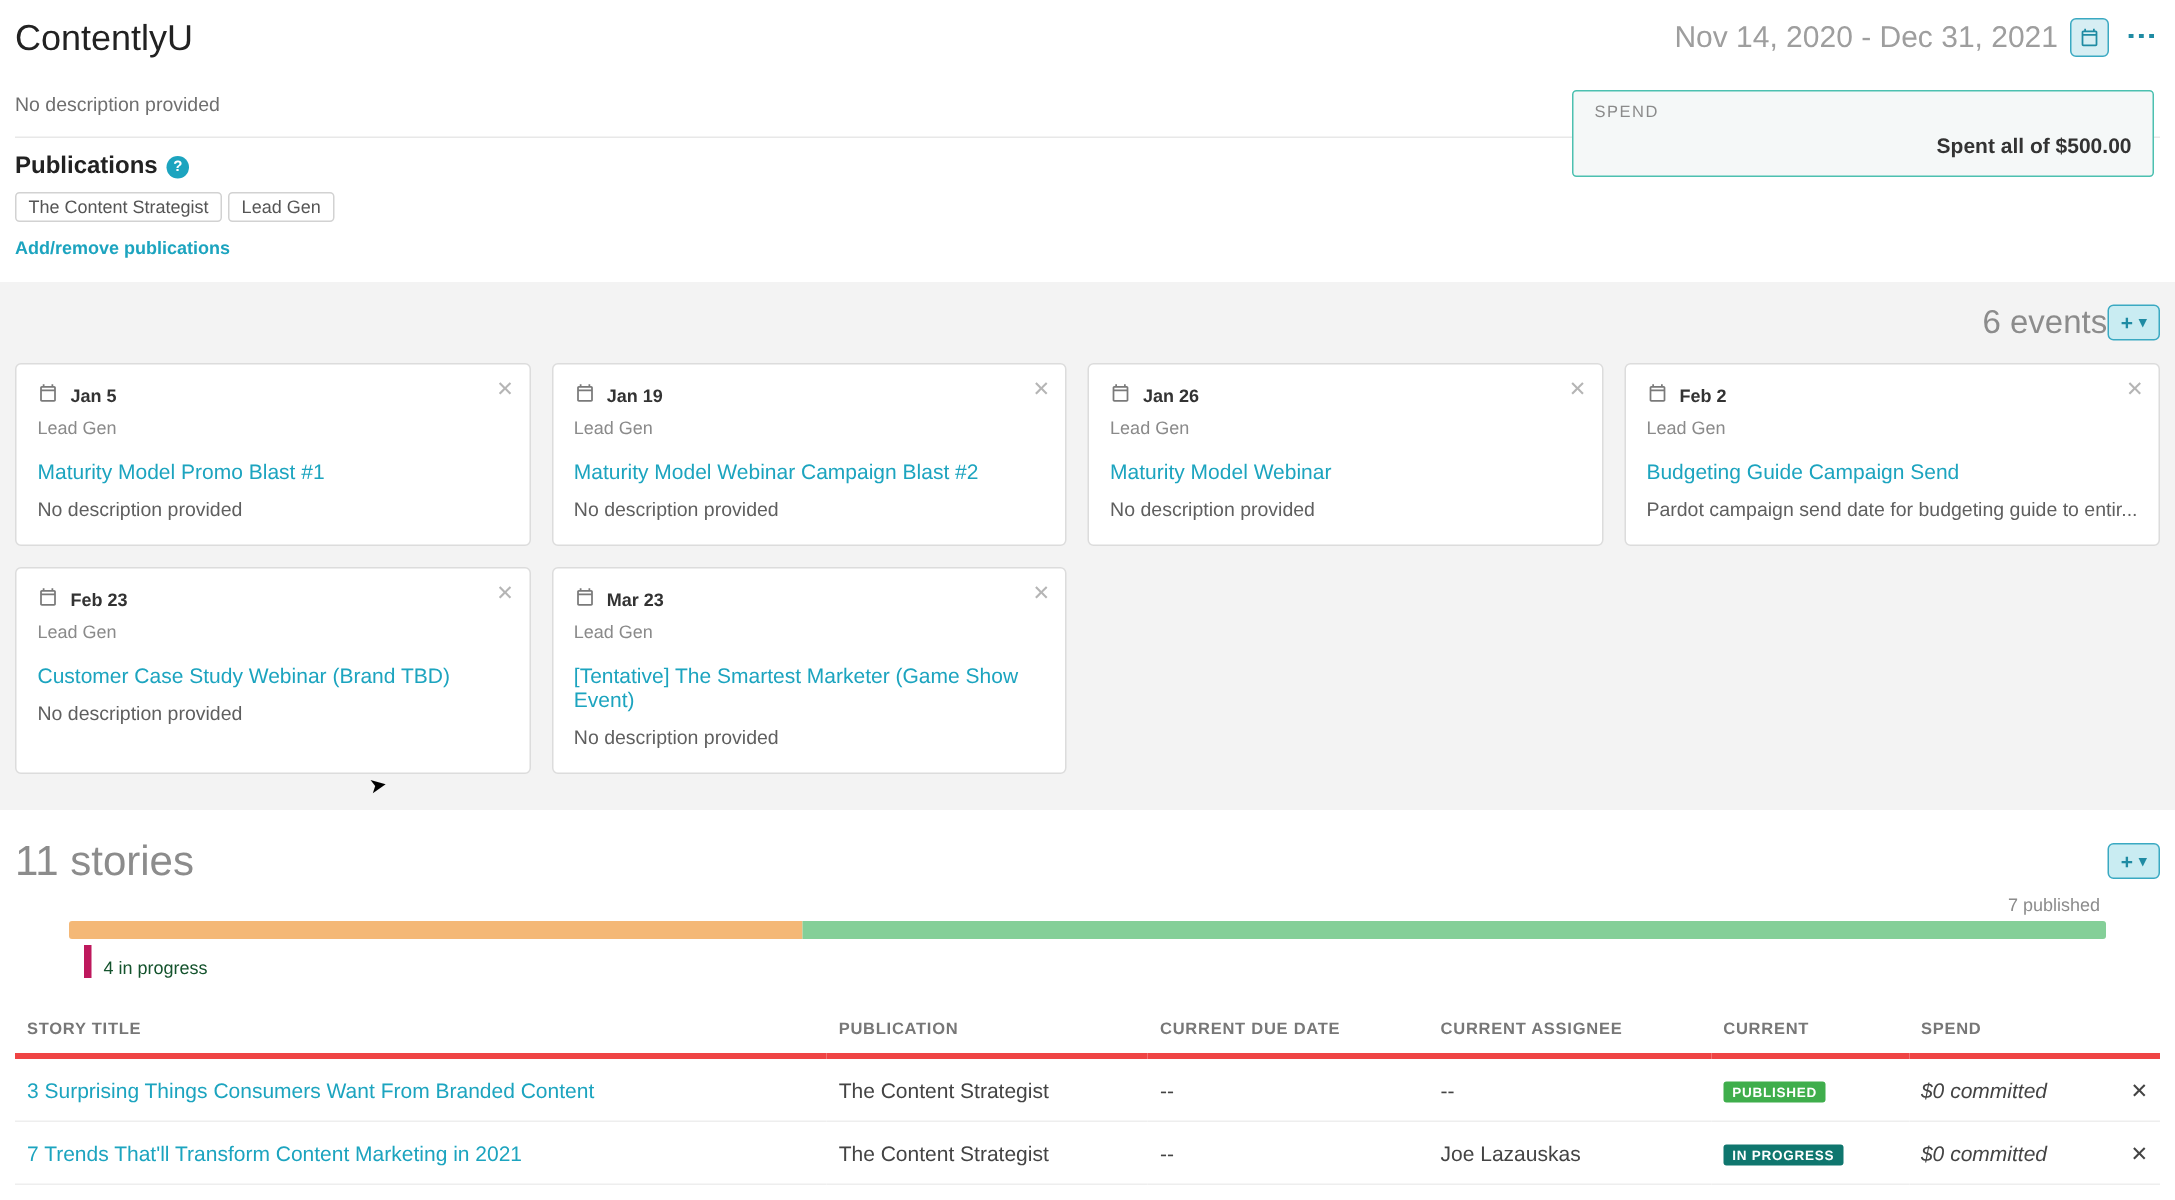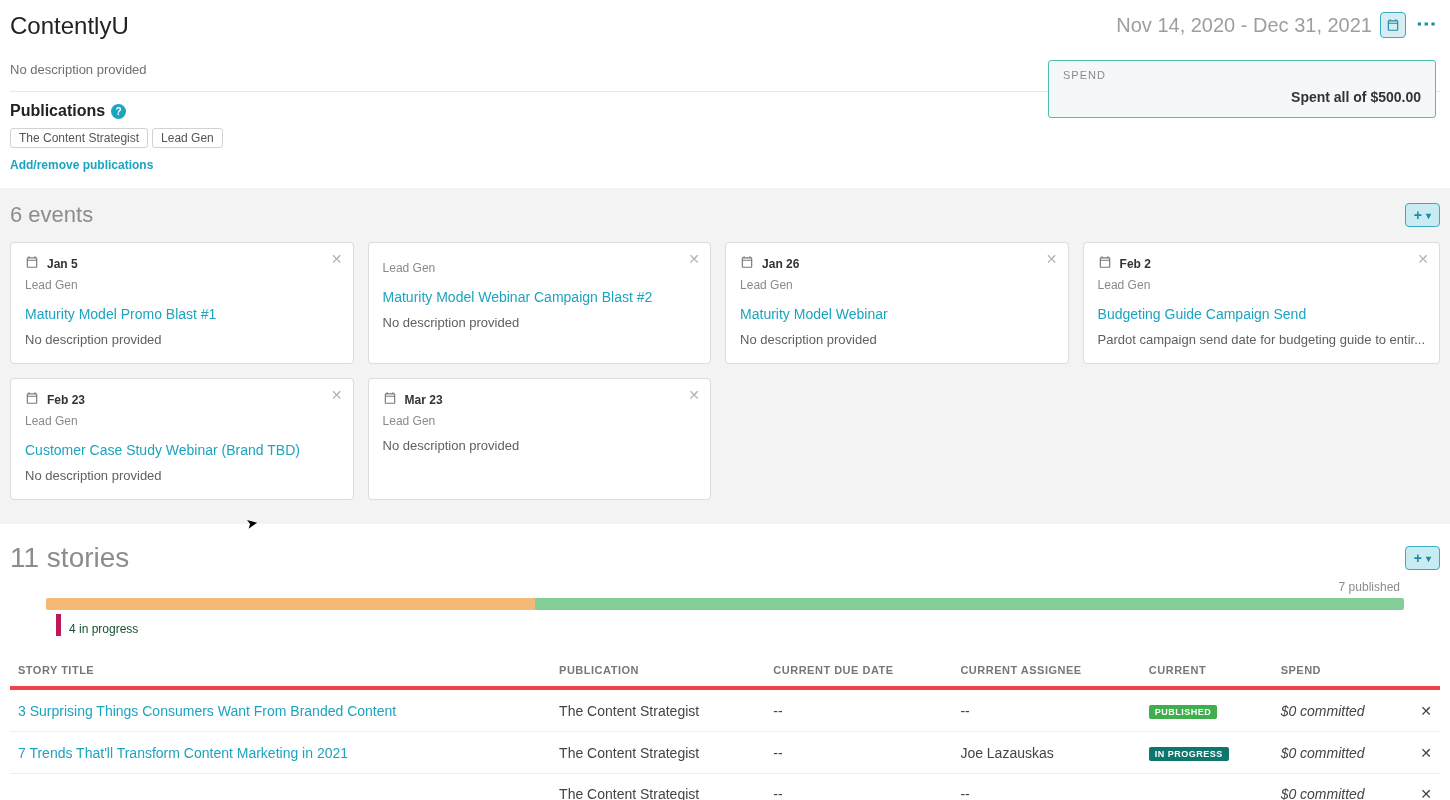--- a/index.html
+++ b/index.html
@@ -130,21 +130,21 @@
     cursor:pointer;
   }
   .events-wrap {
     background:#f3f3f3;
     margin-top:16px;
     padding: 14px 10px 24px 10px;
     position:relative;
   }
   .events-head {
     display:flex;
-    justify-content:space-between;
+    justify-content:flex-end;
     align-items:center;
     margin-bottom: 14px;
   }
   .events-count {
     font-size:22px;
     color:#8c8c8c;
     font-weight:400;
   }
   .add-btn {
     background:#c9ecf2;
@@ -361,20 +361,26 @@
               <path d="M19 4h-1V2h-2v2H8V2H6v2H5C3.9 4 3 4.9 3 6v14c0 1.1.9 2 2 2h14c1.1 0 2-.9 2-2V6c0-1.1-.9-2-2-2zm0 16H5V10h14v10zm0-12H5V6h14v2z"></path>
             </svg></span>
           <span class="event-date">Jan 5</span>
         </div>
         <div class="event-cat">Lead Gen</div>
         <div class="event-title">Maturity Model Promo Blast #1</div>
         <div class="event-desc">No description provided</div>
       </div>
       <div class="event-card">
         <span class="event-close">✕</span>
+        <div class="event-date-row">
+          <span class="cal-sm"><svg width="14" height="14" viewBox="0 0 24 24" fill="#7a7a7a">
+              <path d="M19 4h-1V2h-2v2H8V2H6v2H5C3.9 4 3 4.9 3 6v14c0 1.1.9 2 2 2h14c1.1 0 2-.9 2-2V6c0-1.1-.9-2-2-2zm0 16H5V10h14v10zm0-12H5V6h14v2z"></path>
+            </svg></span>
+          <span class="event-date">Jan 19</span>
+        </div>
         <div class="event-cat">Lead Gen</div>
         <div class="event-title">Maturity Model Webinar Campaign Blast #2</div>
         <div class="event-desc">No description provided</div>
       </div>
       <div class="event-card">
         <span class="event-close">✕</span>
         <div class="event-date-row">
           <span class="cal-sm"><svg width="14" height="14" viewBox="0 0 24 24" fill="#7a7a7a">
               <path d="M19 4h-1V2h-2v2H8V2H6v2H5C3.9 4 3 4.9 3 6v14c0 1.1.9 2 2 2h14c1.1 0 2-.9 2-2V6c0-1.1-.9-2-2-2zm0 16H5V10h14v10zm0-12H5V6h14v2z"></path>
             </svg></span>
@@ -410,20 +416,21 @@
       </div>
       <div class="event-card">
         <span class="event-close">✕</span>
         <div class="event-date-row">
           <span class="cal-sm"><svg width="14" height="14" viewBox="0 0 24 24" fill="#7a7a7a">
               <path d="M19 4h-1V2h-2v2H8V2H6v2H5C3.9 4 3 4.9 3 6v14c0 1.1.9 2 2 2h14c1.1 0 2-.9 2-2V6c0-1.1-.9-2-2-2zm0 16H5V10h14v10zm0-12H5V6h14v2z"></path>
             </svg></span>
           <span class="event-date">Mar 23</span>
         </div>
         <div class="event-cat">Lead Gen</div>
+        <div class="event-title">[Tentative] The Smartest Marketer (Game Show Event)</div>
         <div class="event-desc">No description provided</div>
       </div>
     </div>
 </div>
 
 <div class="stories-wrap">
   <div class="stories-head">
     <div class="stories-count">11 stories</div>
     <div class="add-btn">
       <span>+</span>

